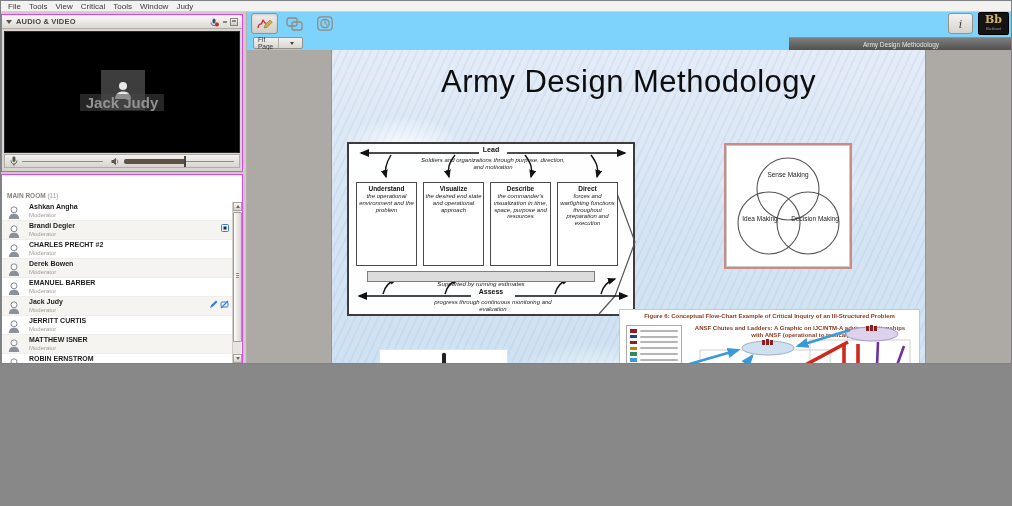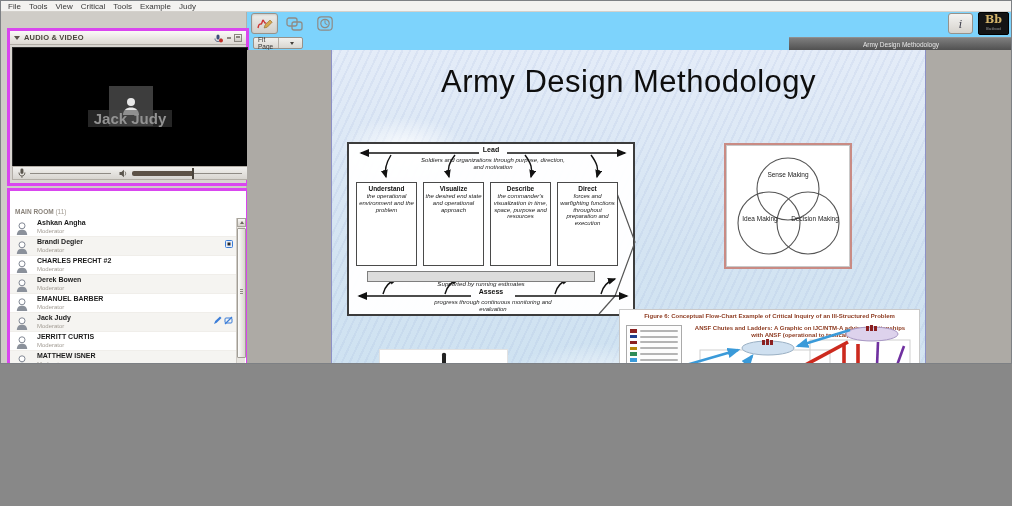--- a/index.html
+++ b/index.html
@@ -14,21 +14,21 @@
   *{margin:0;padding:0;box-sizing:border-box;}
   body{font-family:"Liberation Sans",sans-serif;background:#888;}
   .window{position:relative;width:1012px;height:364px;overflow:hidden;background:#7dd3fc;border:1px solid #7d8084;}
 
   
   .menubar{position:absolute;left:0;top:0;width:1012px;height:11px;background:#f3f2f0;border-bottom:1px solid #d4d1cc;display:flex;align-items:center;padding-left:3px;}
   .menubar span{font-size:8px;color:#3a3a3a;padding:0 4px;cursor:default;}
 
   
   .sidebar{position:absolute;left:0;top:11px;width:246px;bottom:0;background:#cfccc7;border-right:1px solid #b4b0a9;}
-  .panel{position:absolute;left:6px;width:242px;border:3px solid #d946ef;background:#fff;margin-top:14px;}
+  .panel{position:absolute;left:0;width:242px;border:1px solid #d946ef;background:#fff;}
   .panel-header{position:absolute;left:0;top:0;right:0;height:14px;background:linear-gradient(#fbfaf8,#ddd9d3);border-bottom:1px solid #b2ada6;display:flex;align-items:center;padding:0 4px;}
   .tri{width:0;height:0;border-left:3.5px solid transparent;border-right:3.5px solid transparent;border-top:4.5px solid #5a544c;margin-right:4px;}
   .panel-title{font-size:7.5px;font-weight:bold;color:#4a443c;letter-spacing:.2px;}
   .hdr-sp{flex:1;}
   .mini-ic{width:8px;height:8px;border:1px solid #8a867f;background:linear-gradient(#f5f4f2,#cdc9c3);margin-left:3px;position:relative;}
   .mini-ic::after{content:"";position:absolute;left:1px;right:1px;top:1px;height:2px;background:#8a867f;}
   .dash-ic{width:4px;height:2px;background:#8a867f;margin-left:4px;}
 
   
   .panel.av{top:2px;height:158px;background:#d8d5d0;}
@@ -145,21 +145,21 @@
 <body>
 
 <div class="window">
 
   <div class="menubar">
     <span>File</span>
     <span>Tools</span>
     <span>View</span>
     <span>Critical</span>
     <span>Tools</span>
-    <span>Example</span>
+    <span>Window</span>
     <span>Judy</span>
   </div>
 
   <div class="sidebar">
 
     <section class="panel av">
       <div class="panel-header">
         <span class="tri"></span>
         <span class="panel-title">AUDIO &amp; VIDEO</span>
         <span class="hdr-sp"></span>

